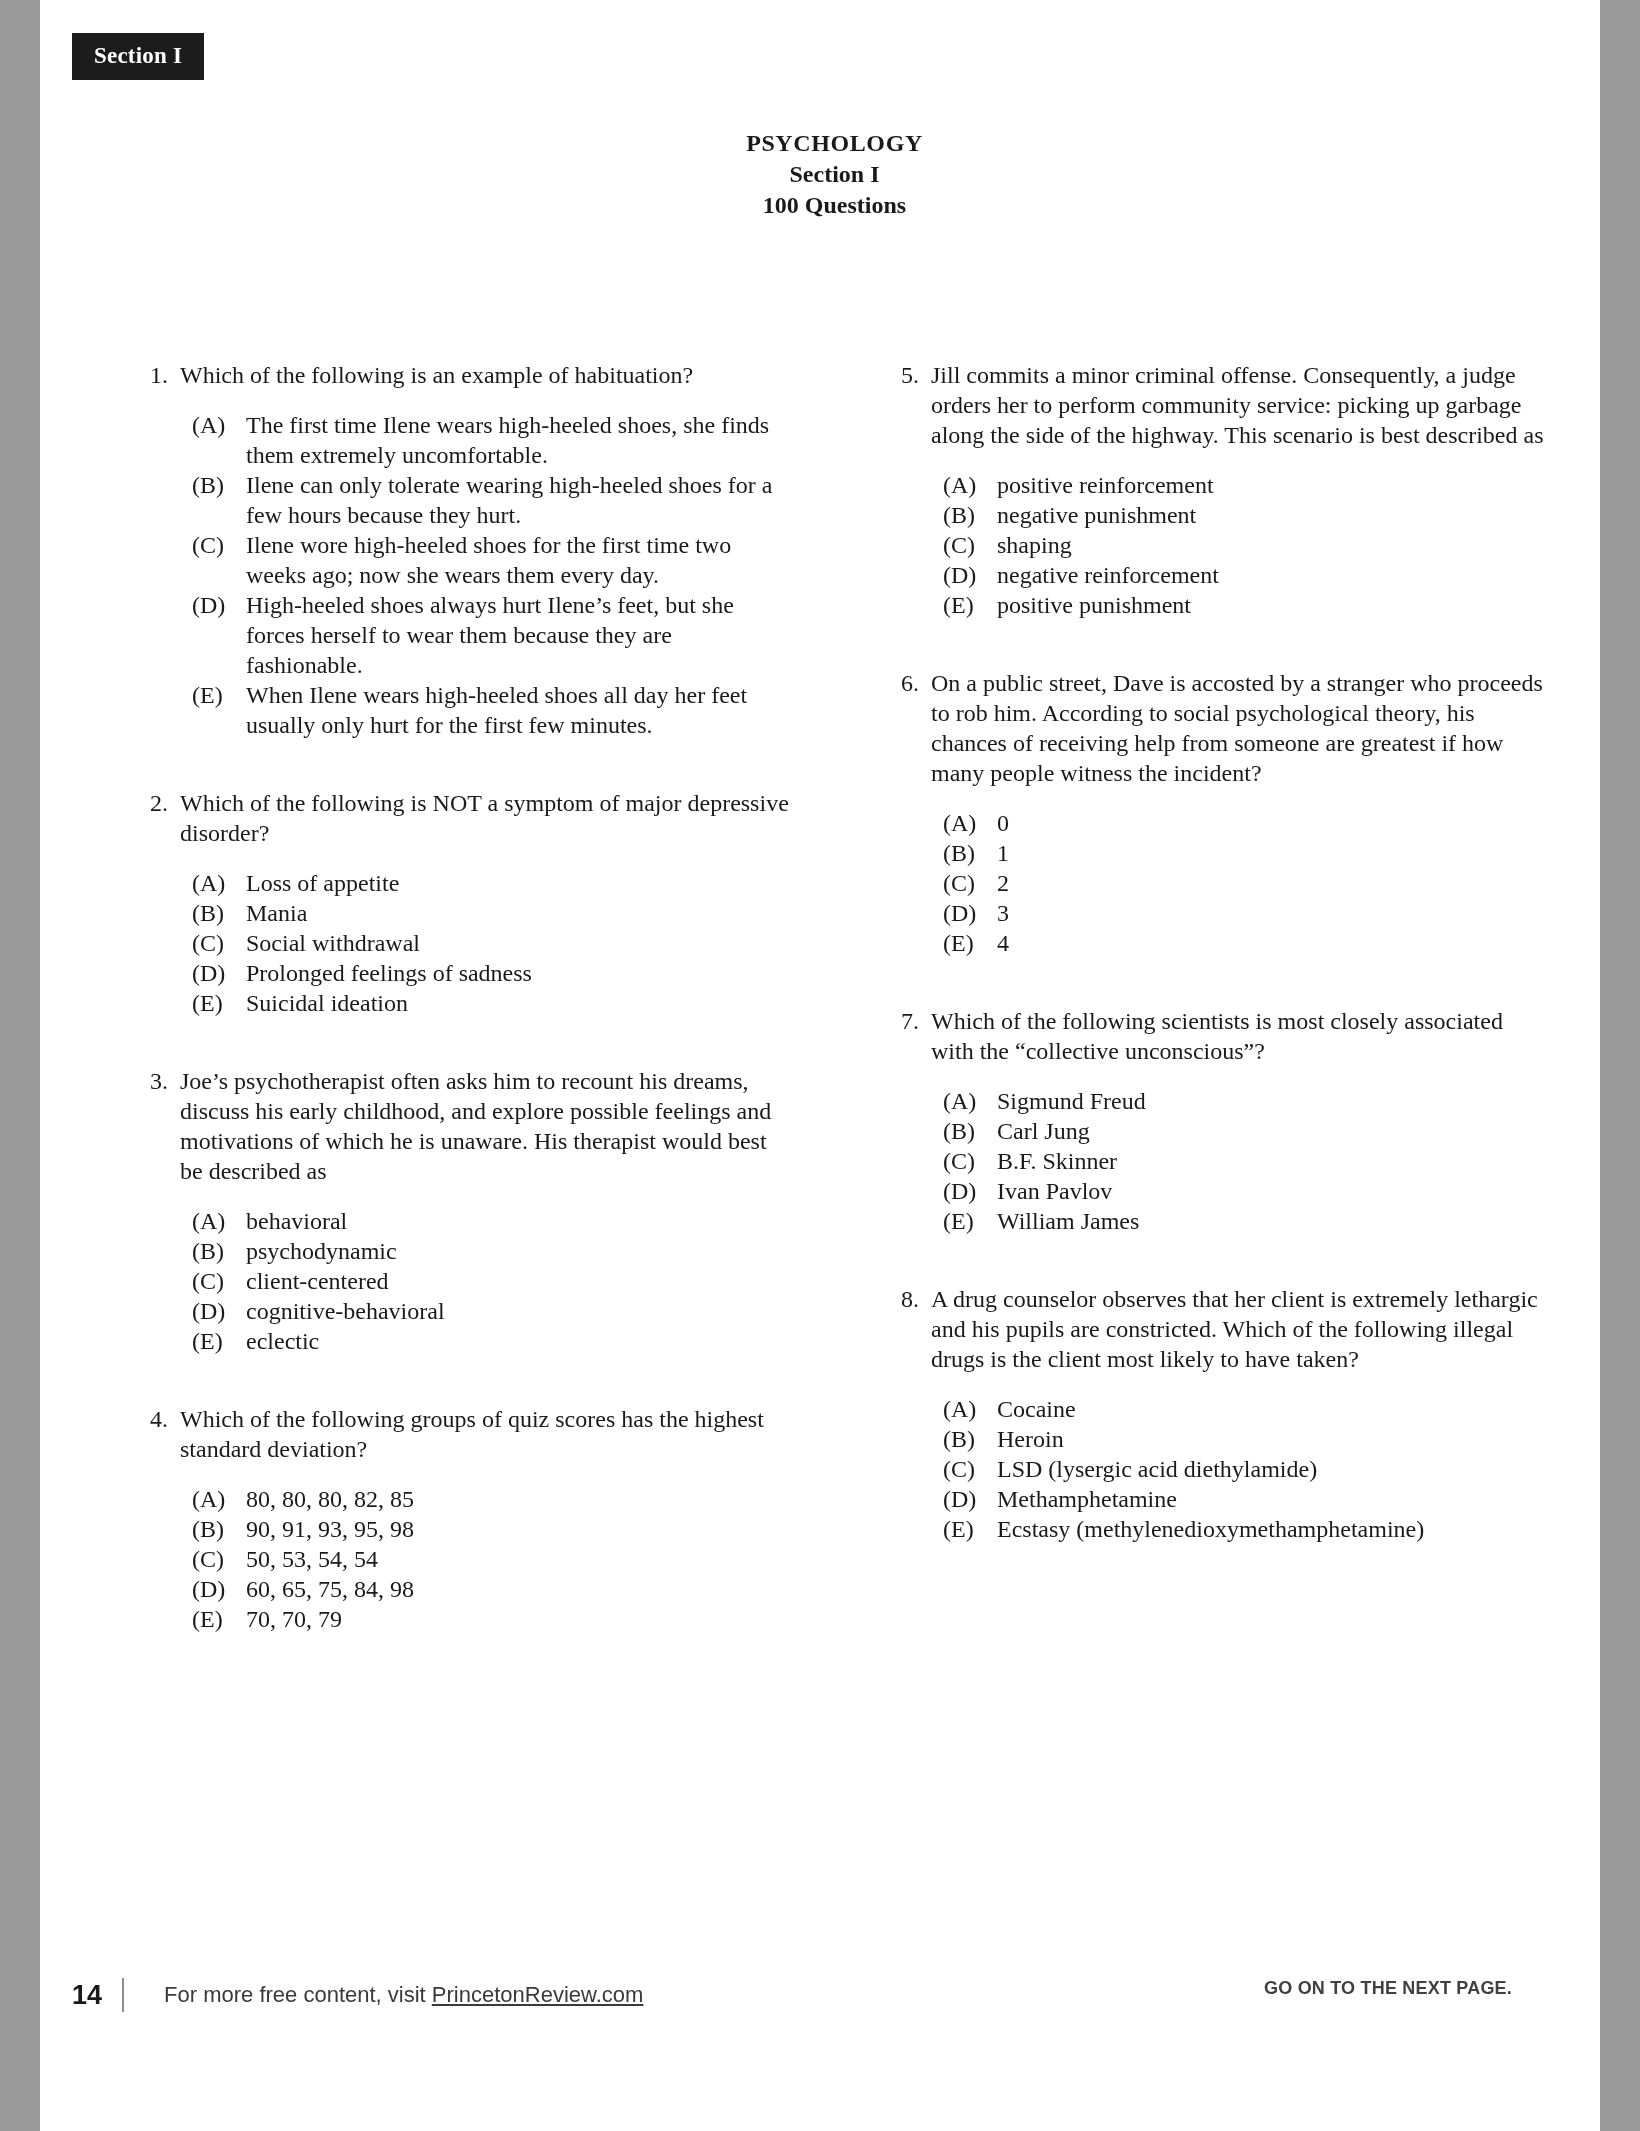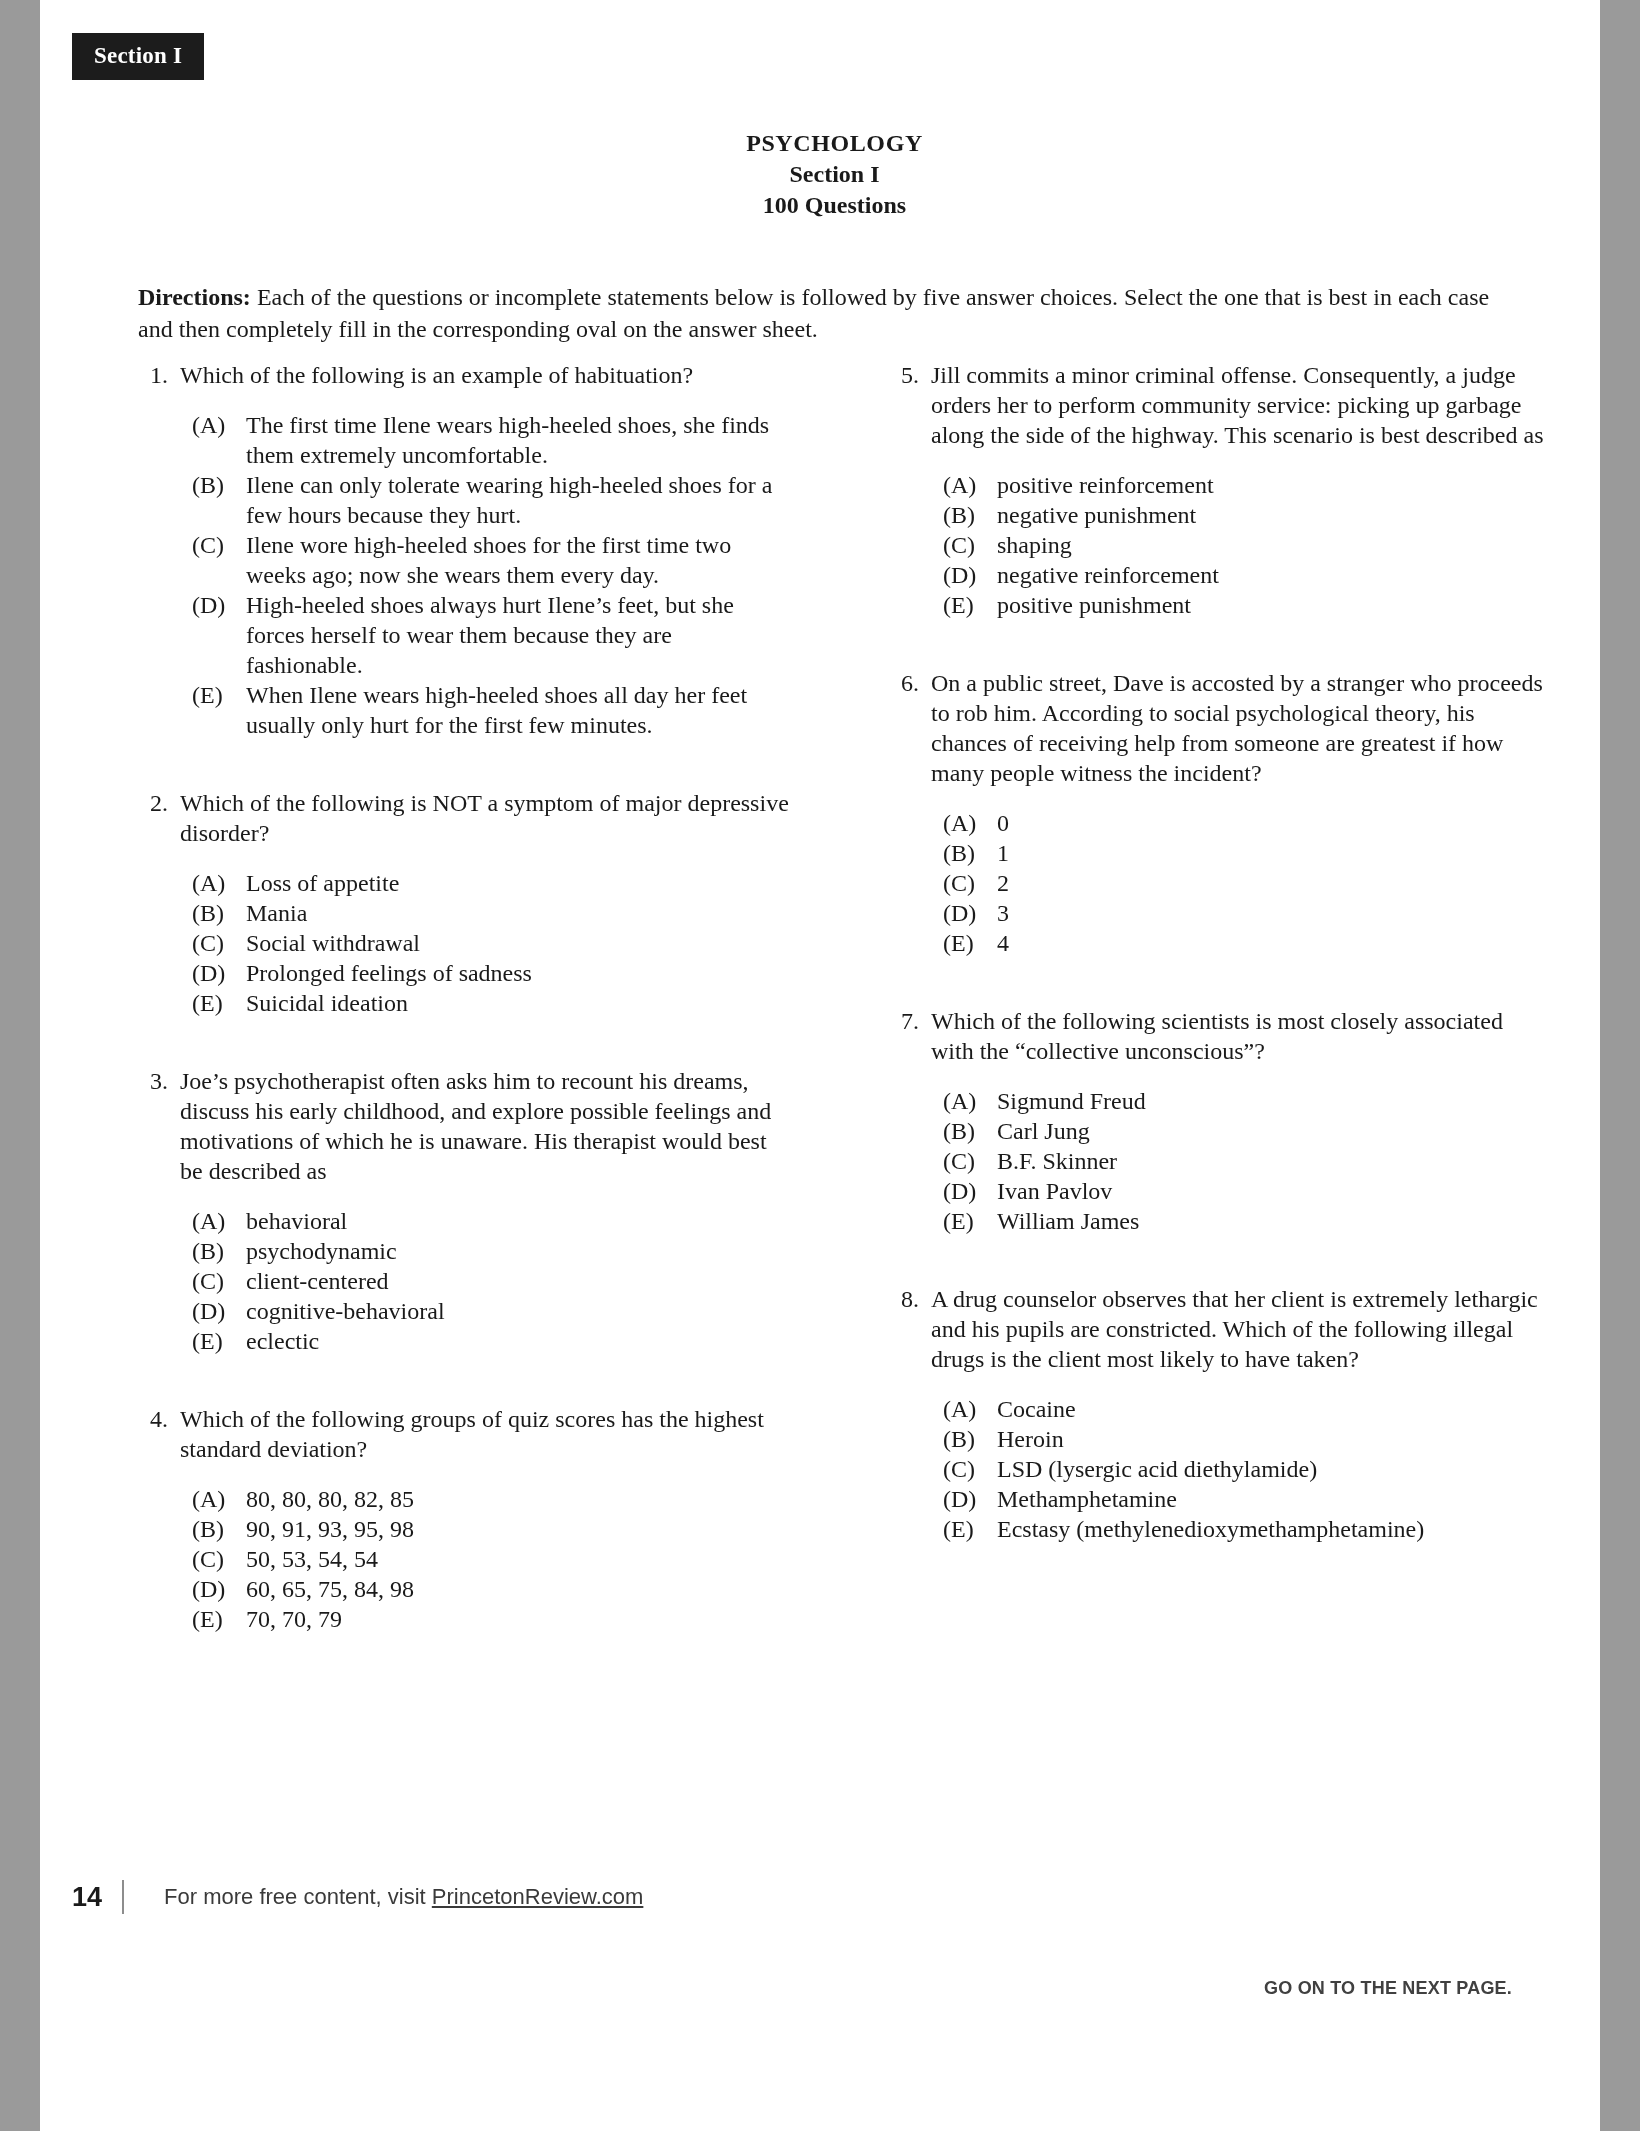--- a/index.html
+++ b/index.html
@@ -133,21 +133,21 @@
     font-weight: bold;
     font-size: 18px;
     letter-spacing: .2px;
     color: #404040;
   }
 
   
   .footer {
     position: absolute;
     left: 32px;
-    top: 1880px;
+    top: 1978px;
     display: flex;
     align-items: center;
     font-family: "Liberation Sans", "DejaVu Sans", sans-serif;
     color: #3a3a3a;
   }
   .footer .pgnum {
     font-weight: bold;
     font-size: 27px;
     color: #1a1a1a;
   }
@@ -176,21 +176,20 @@
 <div class="page">
 
   <div class="section-tab">Section I</div>
 
   <div class="heading">
     <div class="title">PSYCHOLOGY</div>
     <div>Section I</div>
     <div>100 Questions</div>
   </div>
 
-  <div class="directions"><span class="lead">Directions:</span><span> Each of the questions or incomplete statements below is followed by five answer choices. Select the one that is best in each case and then completely fill in the corresponding oval on the answer sheet.</span></div>
 
   <div class="columns">
     <div class="col" id="col-left">
         <div class="q-block">
           <div class="question">
             <div class="q-num">1.</div>
             <div class="q-stem">Which of the following is an example of habituation?</div>
           </div>
           <div class="choices">
             <div class="choice">

